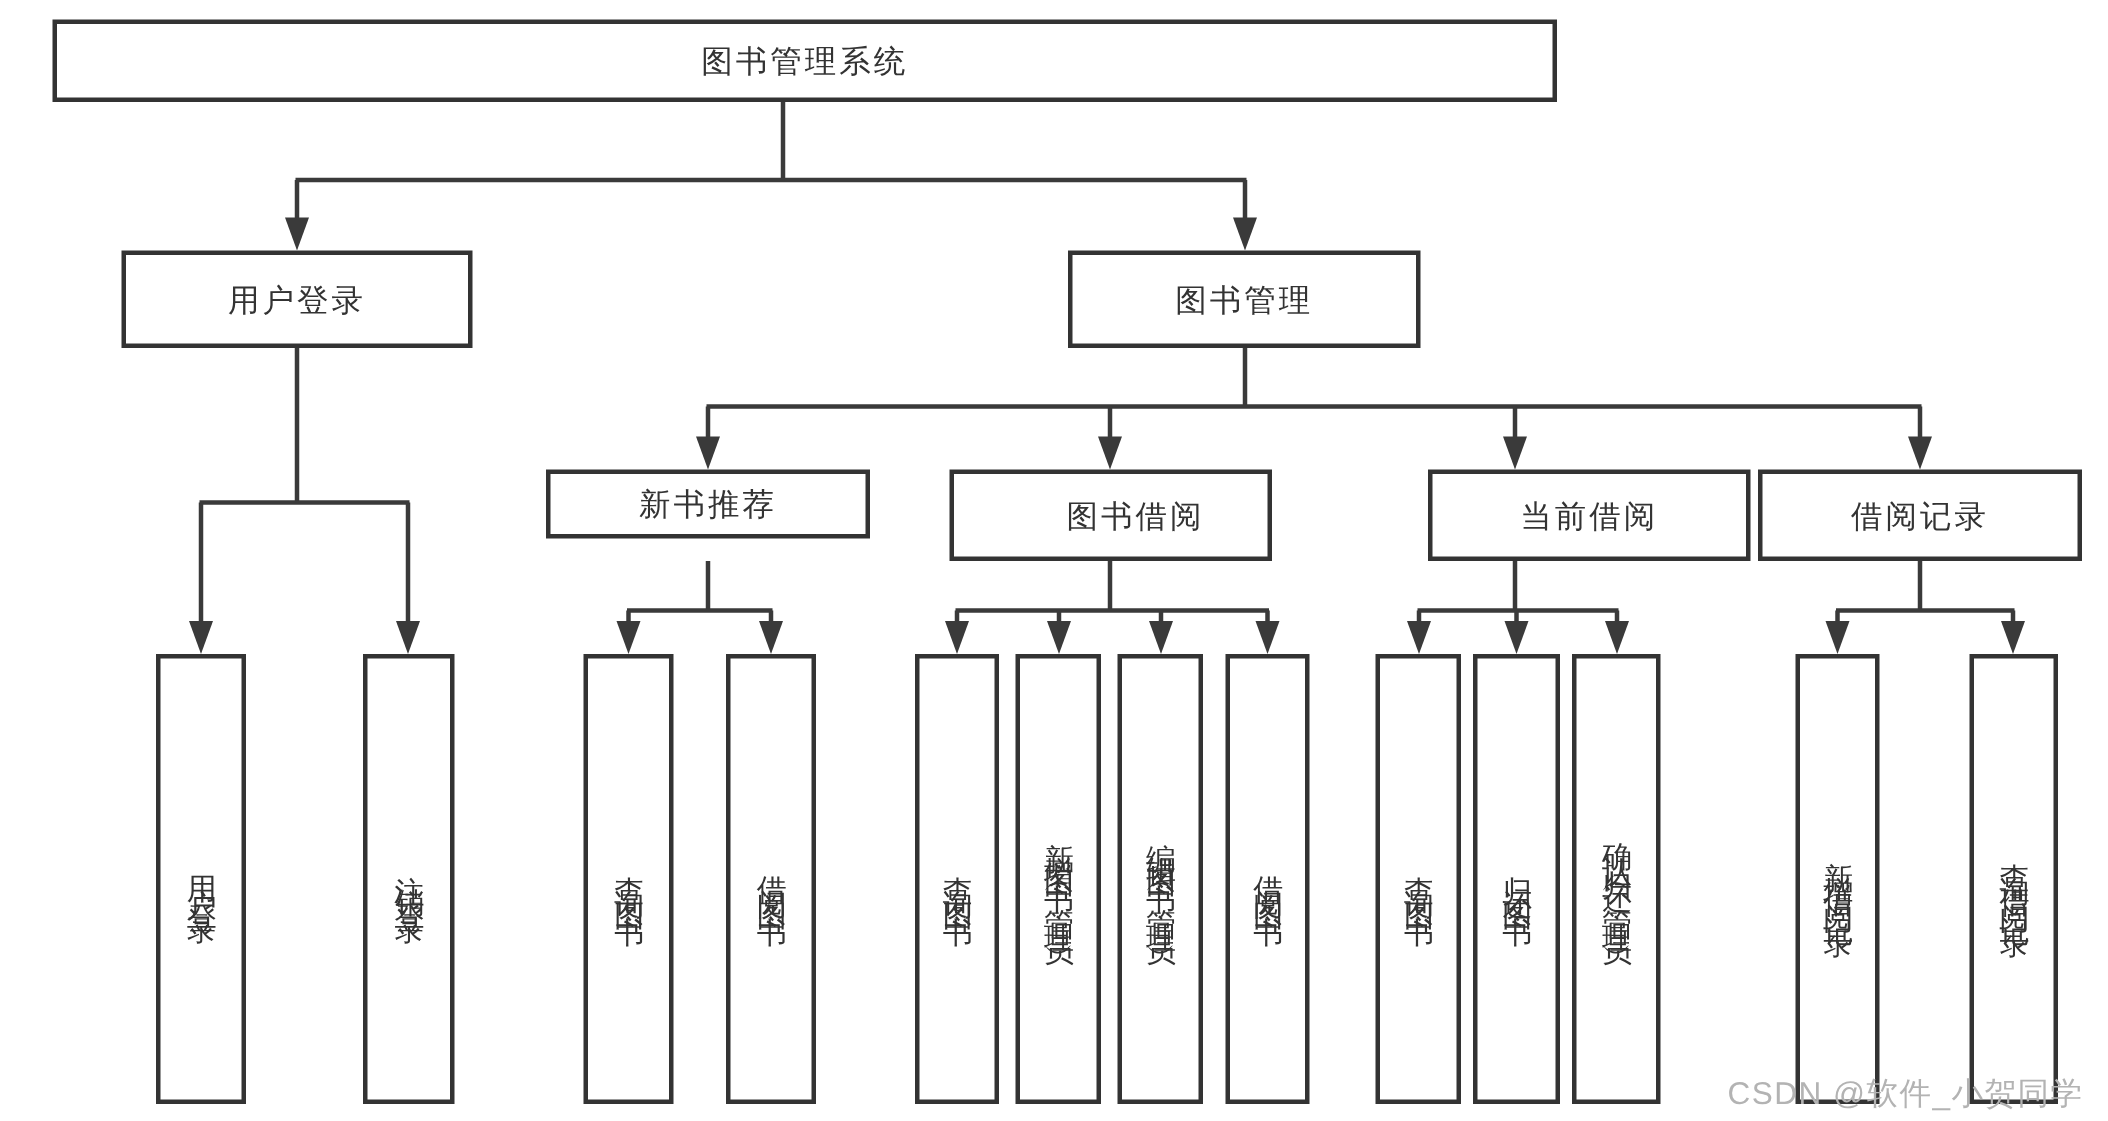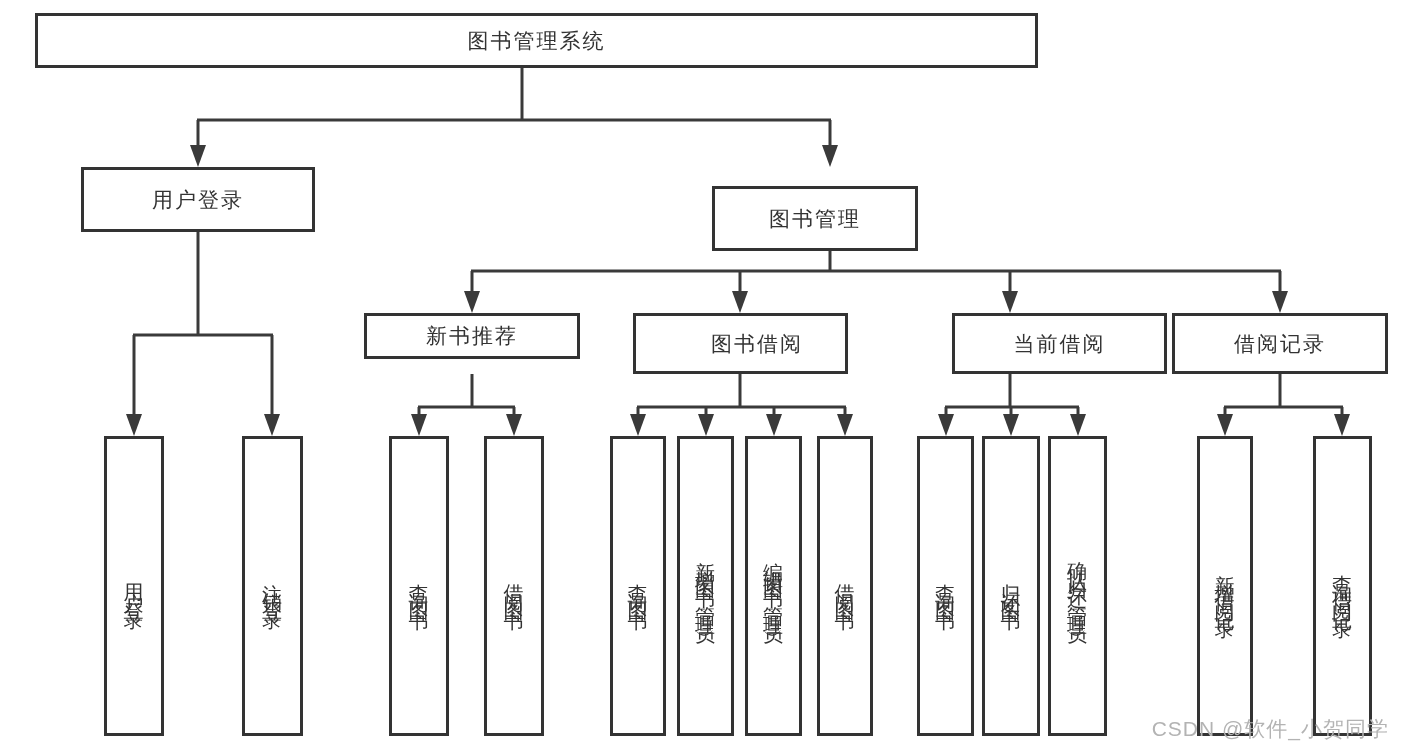--- a/index.html
+++ b/index.html
@@ -125,21 +125,21 @@
     <line x1="1224" y1="407" x2="1343" y2="407"></line>
     <line x1="1225" y1="407" x2="1225" y2="420"></line>
     <line x1="1342" y1="407" x2="1342" y2="420"></line>
     <polygon points="1217,414 1233,414 1225,436"></polygon>
     <polygon points="1334,414 1350,414 1342,436"></polygon>
   </svg>
 
   <div class="node h-label" style="left:21px; top:13px; width:1003px; height:55px;margin-left:14px;">图书管理系统</div>
 
   <div class="node h-label" style="left:81px; top:167px; width:234px; height:65px;">用户登录</div>
-  <div class="node h-label" style="left:712px; top:167px; width:206px; height:65px;margin-top:19px;">图书管理</div>
+  <div class="node h-label" style="left:712px; top:167px; width:235px; height:65px;">图书管理</div>
 
   <div class="node h-label" style="left:364px; top:313px; width:216px; height:46px;">新书推荐</div>
   <div class="node h-label" style="left:633px; top:313px; width:215px; height:61px;padding-left:33px;">图书借阅</div>
   <div class="node h-label" style="left:952px; top:313px; width:215px; height:61px;">当前借阅</div>
   <div class="node h-label" style="left:1172px; top:313px; width:216px; height:61px;">借阅记录</div>
 
   <div class="leaf" style="left:104px; top:436px; width:60px; height:300px;">
     <span>用户登录</span>
   </div>
   <div class="leaf" style="left:242px; top:436px; width:61px; height:300px;">

